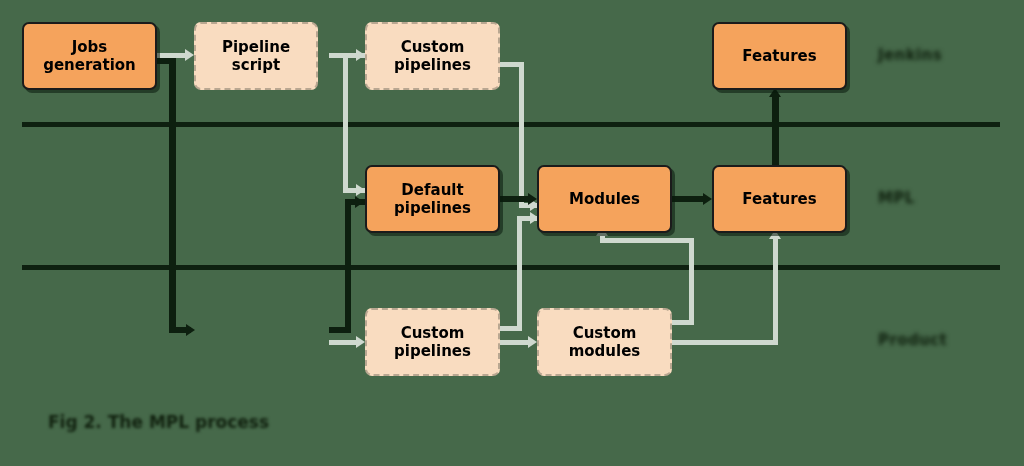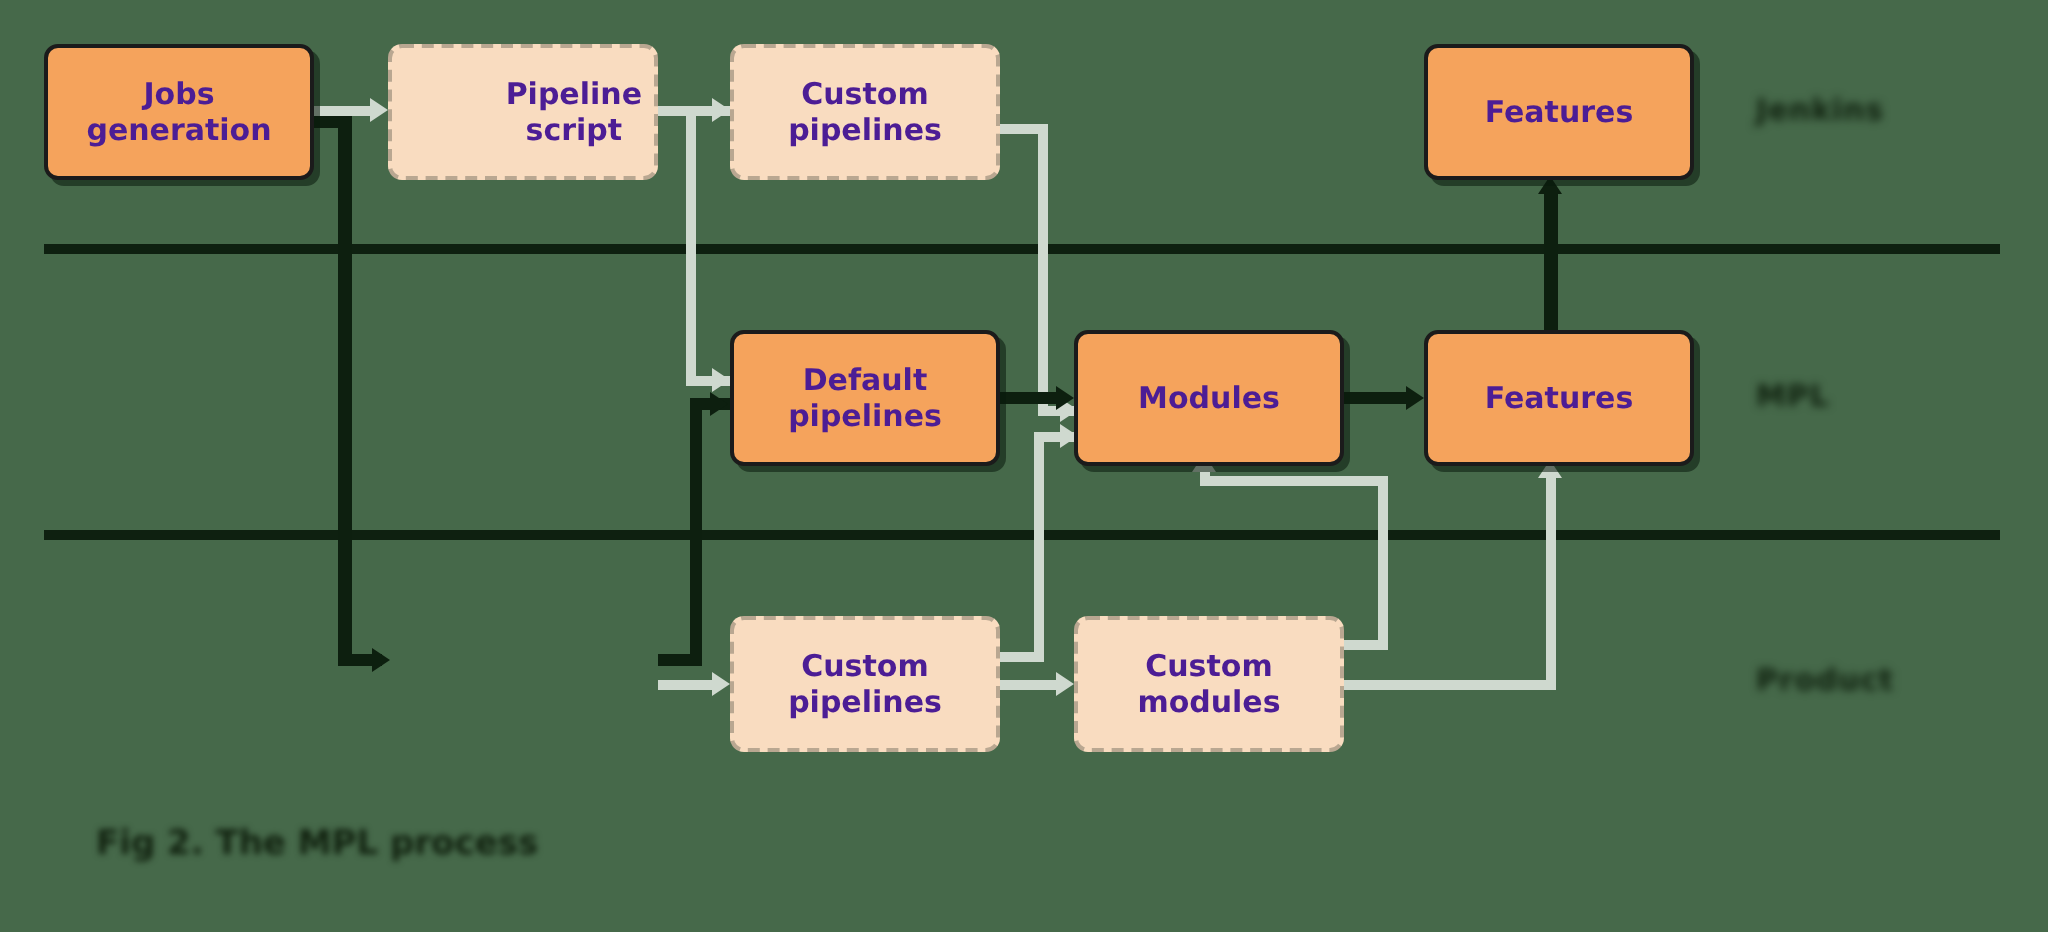--- a/index.html
+++ b/index.html
@@ -75,21 +75,21 @@
   .node {
     position: absolute;
     display: flex;
     align-items: center;
     justify-content: center;
     text-align: center;
     border-radius: 7px;
     font-weight: 700;
     font-size: 15px;
     line-height: 1.2;
-    color: #4c1d95;
+    color: #000000;
     box-sizing: border-box;
     padding: 2px 6px;
     z-index: 4;
   }
   .node.solid {
     background: #f5a35c;
     border: 2px solid #1b1b1b;
     box-shadow: 3px 3px 0 rgba(10,25,12,0.55);
   }
   .node.dashed {
@@ -176,21 +176,21 @@
   <div class="conn light" style="left:773px; top:238px; width:5px; height:107px;"></div>
   <div class="arrow light-up" style="left:769px; top:230px;"></div>
 
   <div class="conn dark" style="left:772px; top:96px; width:7px; height:72px;"></div>
   <div class="arrow dark-up" style="left:769px; top:88px;"></div>
 
   <div class="node solid" style="left:22px;  top:22px;  width:135px; height:68px;">
     <span class="txt">Jobs<br>generation</span>
   </div>
 
-  <div class="node dashed" style="left:194px; top:22px;  width:135px; height:68px;justify-content:flex-end;">
+  <div class="node dashed" style="left:194px; top:22px;  width:124px; height:68px;">
     <span class="txt">Pipeline<br>script</span>
   </div>
 
   <div class="node dashed" style="left:365px; top:22px;  width:135px; height:68px;">
     <span class="txt">Custom<br>pipelines</span>
   </div>
 
   <div class="node solid" style="left:712px; top:22px;  width:135px; height:68px;">
     <span class="txt">Features</span>
   </div>

